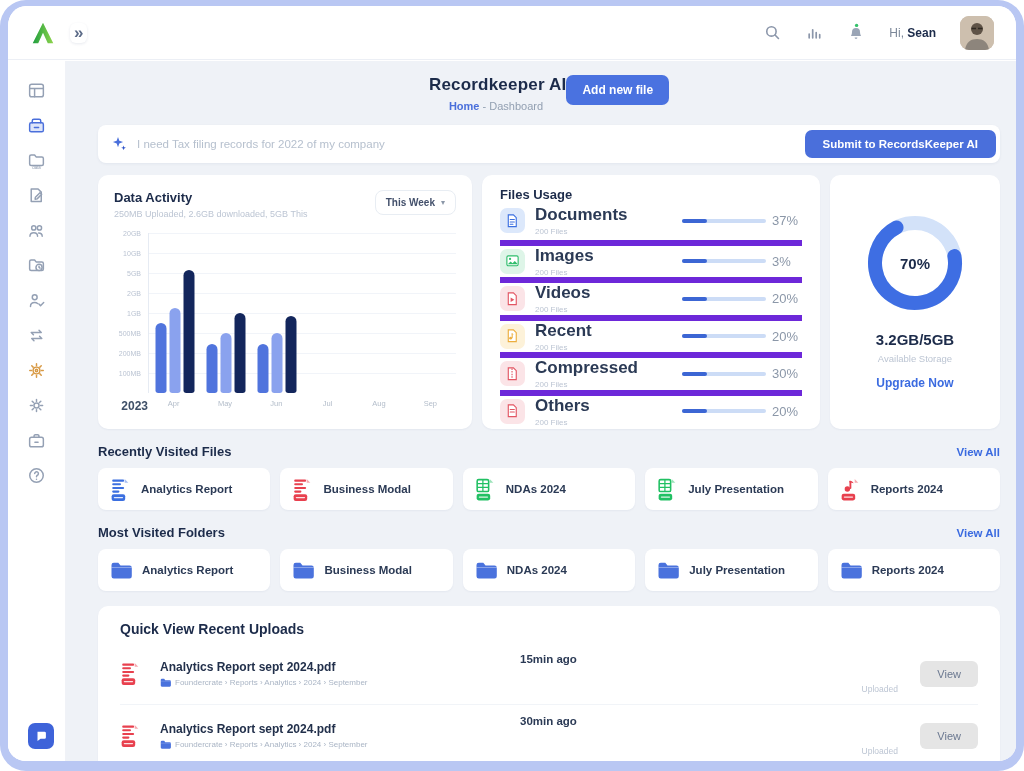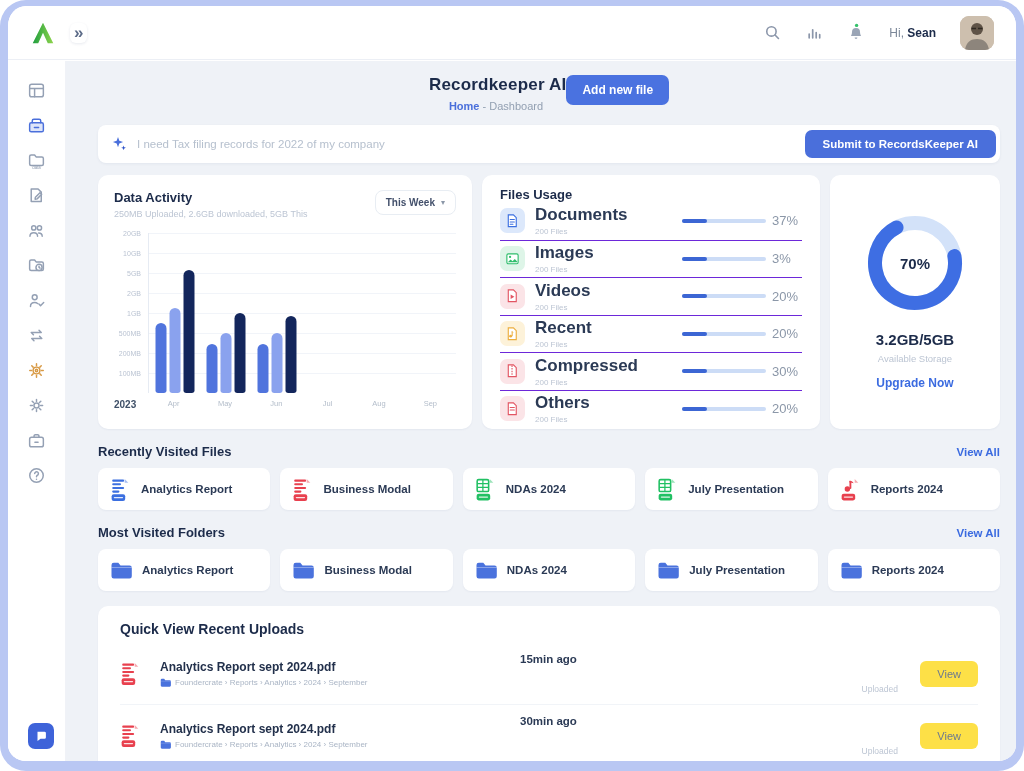--- a/index.html
+++ b/index.html
@@ -62,26 +62,26 @@
   .range-pill .chev { font-size:8px; color:#8b97a8; }
   .chart { display:flex; margin-top:14px; }
   .yaxis { width:34px; position:relative; height:160px; }
   .yaxis span { position:absolute; right:7px; font-size:7px; color:#bac3d2; transform:translateY(-50%); }
   .plot { flex:1; position:relative; height:160px; border-left:1px solid #e6ebf3; }
   .grid { position:absolute; left:0; right:0; height:1px; background:#f1f4f9; }
   .bargroup { position:absolute; bottom:0; display:flex; align-items:flex-end; gap:3px;
               transform:translateX(-50%); }
   .bar { width:11px; border-radius:6px 6px 3px 3px; }
   .xlabels { display:flex; margin-top:6px; }
-  .xlabels .yr { width:34px; text-align:left; font-size:10px; font-weight:600; color:#3f5068; }
+  .xlabels .yr { width:34px; text-align:right; font-size:12px; font-weight:600; color:#3f5068; }
   .xlabels .slots { flex:1; display:flex; }
   .xlabels .slots span { flex:1; text-align:center; font-size:7.5px; color:#b3bdca; }
   
   .usage-row { display:flex; align-items:center; height:37.5px; }
-  .usage-row + .usage-row { border-top:1px solid #6d28d9; }
+  .usage-row + .usage-row { border-top:6px solid #6d28d9; }
   .u-ic { width:25px; height:25px; border-radius:7px; display:flex; align-items:center; justify-content:center; flex:none; }
   .u-txt { margin-left:10px; }
   .u-name { font-size:17px; font-weight:600; color:#2b3a55; }
   .u-count { font-size:8px; color:#bcc5d3; margin-top:2px; }
   .u-bar { margin-left:auto; width:84px; height:4px; border-radius:2px; background:#ccdcf6; position:relative; }
   .u-fill { position:absolute; left:0; top:0; bottom:0; width:30%; border-radius:2px; background:#3c66d4; }
   .u-pct { width:30px; text-align:left; font-size:13px; color:#8b97a8; margin-left:6px; }
   
   .donut-wrap { position:relative; width:104px; height:104px; margin-top:22px; }
   .donut-pct { position:absolute; inset:0; display:flex; align-items:center; justify-content:center;
@@ -103,21 +103,21 @@
   .up-title { font-size:14px; font-weight:700; color:#1c2b4a; }
   .up-sub { font-size:11px; color:#bcc5d3; margin-top:5px; }
   .up-row { display:grid; grid-template-columns:40px 360px 1fr 80px; align-items:center; padding:10px 0; }
   .up-row + .up-row { border-top:1px solid #f1f4f8; }
   .up-rows { margin-top:6px; }
   .up-name { font-size:12px; font-weight:700; color:#22304b; }
   .up-path { display:flex; align-items:center; gap:4px; margin-top:4px; }
   .up-path span { font-size:8px; color:#aab5c5; }
   .up-time { font-size:11.5px; font-weight:600; color:#2b3a55; }
   .up-status { font-size:8.5px; color:#bcc5d3; margin-top:19px;text-align:right; }
-  .btn-view { justify-self:end; background:#fde047; border:none; border-radius:6px; color:#6b7890;
+  .btn-view { justify-self:end; background:#e5e5e5; border:none; border-radius:6px; color:#6b7890;
               font-size:11px; padding:7px 17px; cursor:pointer; font-family:inherit; }
 </style>
 </head>
 <body>
 
 <div class="frame">
 
   <div class="topbar">
     <svg class="logo" viewBox="0 0 24 24">
       <defs>

